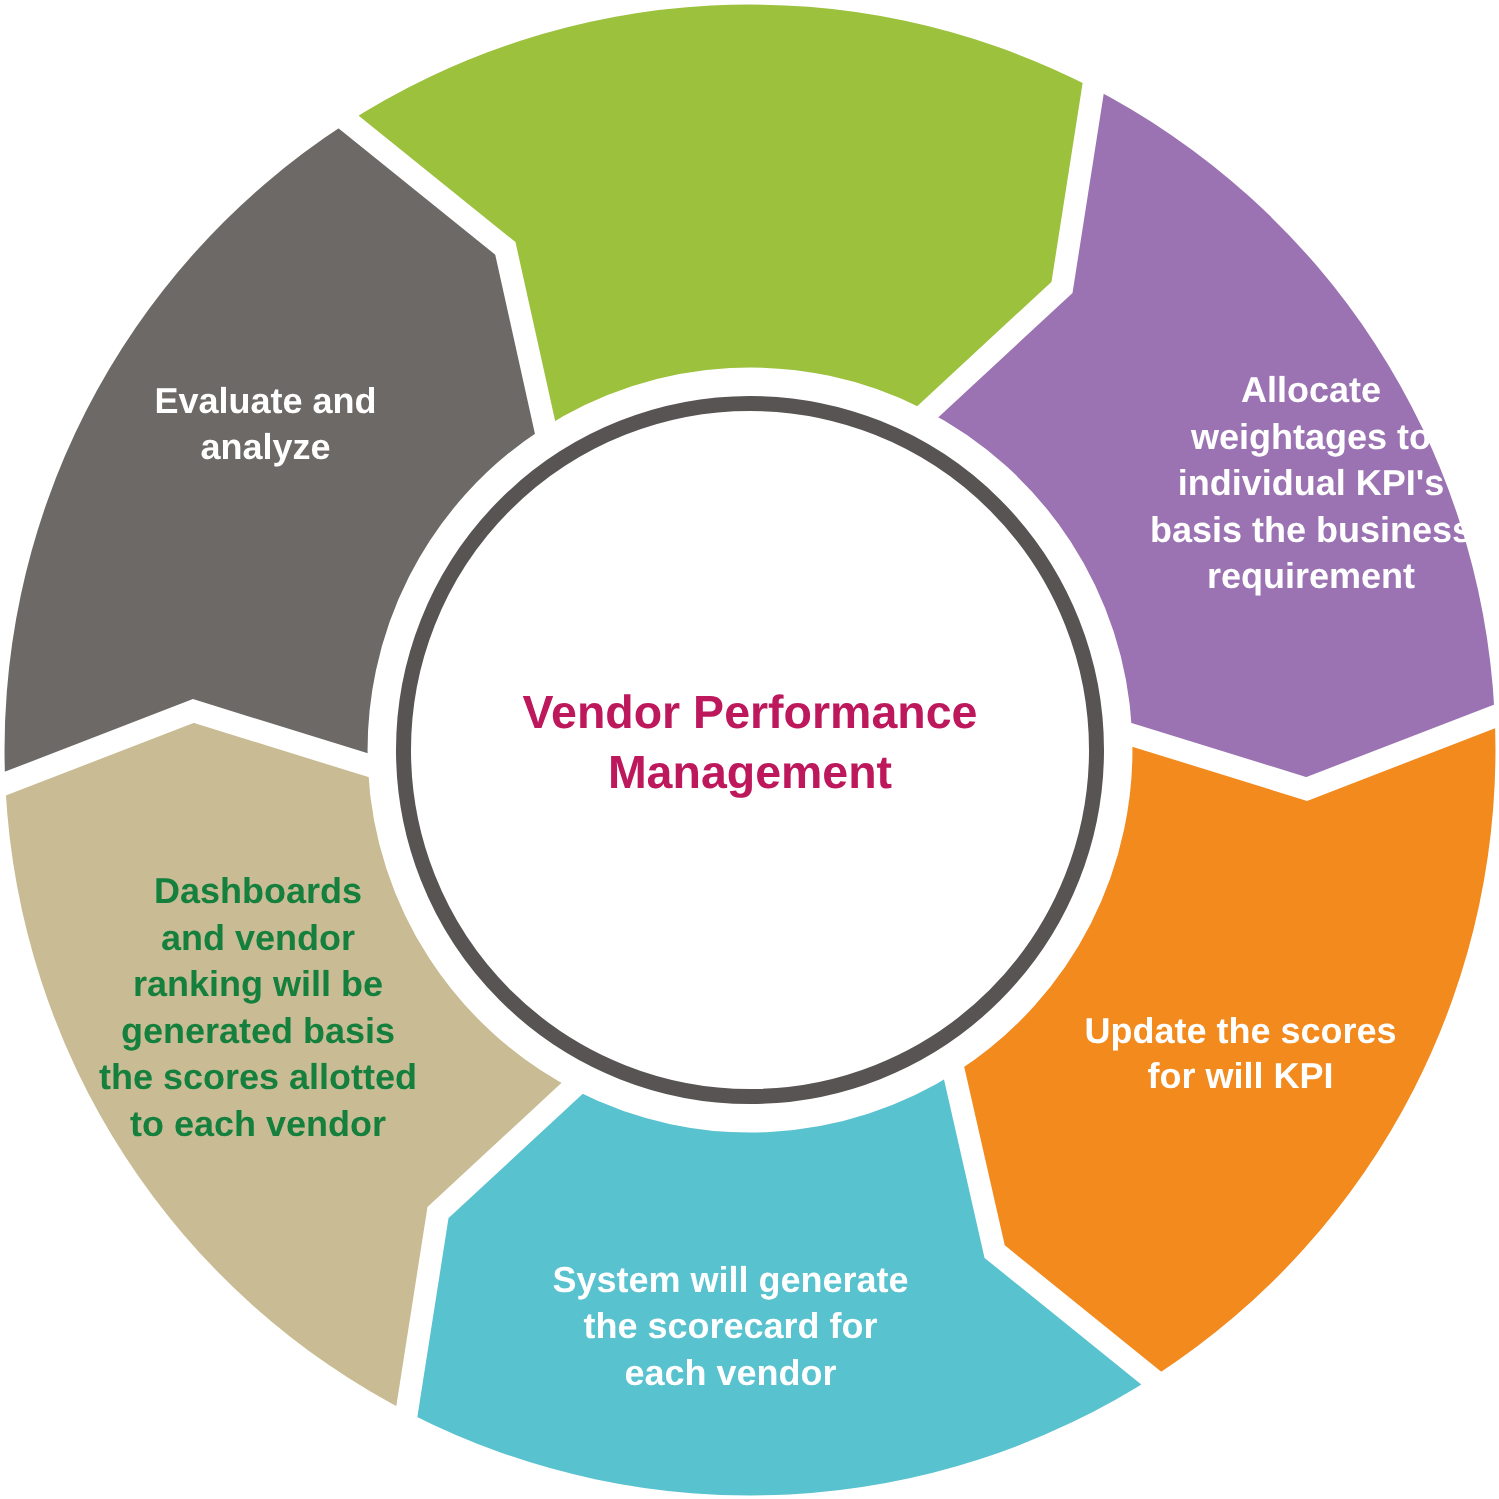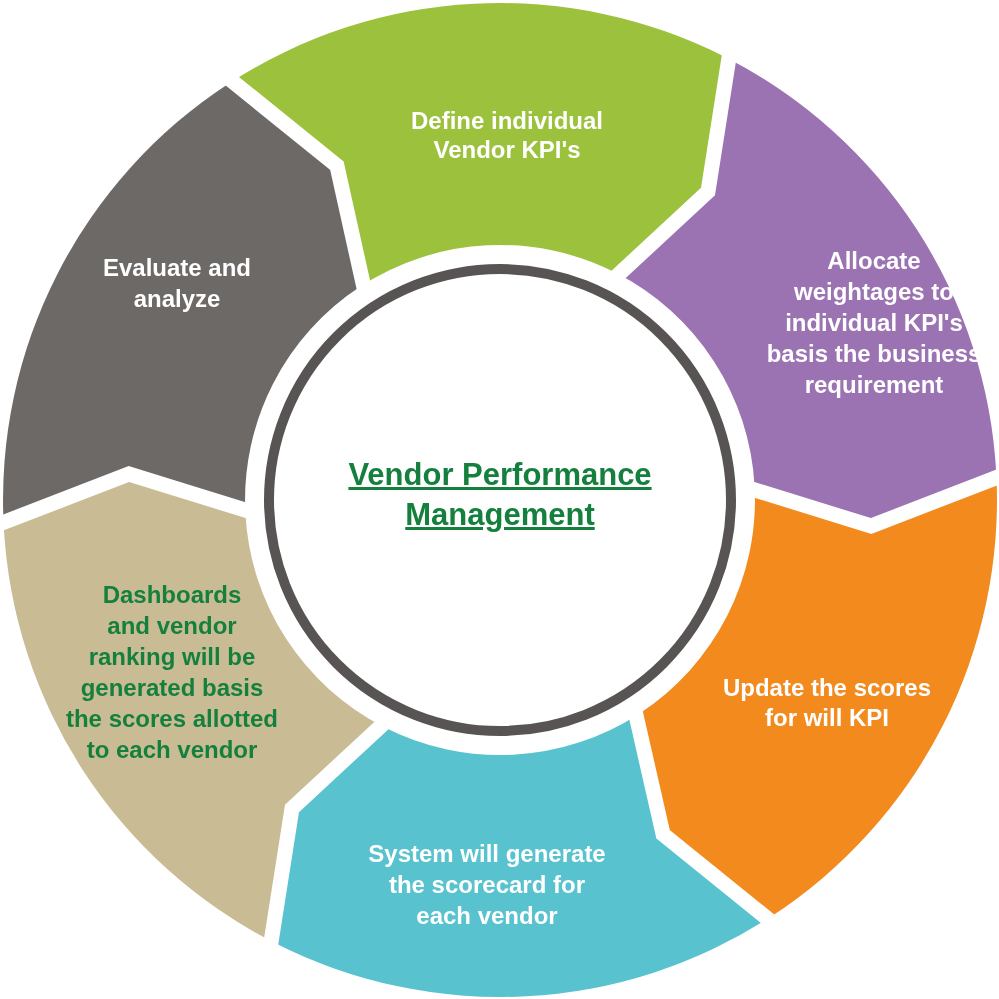--- a/index.html
+++ b/index.html
@@ -71,37 +71,35 @@
       <path class="divider" d="M 1007.3 473.4 L 871.1 526.0 L 745.7 487.1" stroke="#ffffff"></path>
       <path class="divider" d="M 776.7 926.1 L 663.1 834.4 L 634.0 706.3" stroke="#ffffff"></path>
       <path class="divider" d="M 269.4 952.6 L 292.0 808.4 L 388.3 719.2" stroke="#ffffff"></path>
       <path class="divider" d="M -7.3 526.6 L 128.9 474.0 L 254.3 512.9" stroke="#ffffff"></path>
       <path class="divider" d="M 223.3 74.0 L 336.9 165.6 L 365.3 293.7" stroke="#ffffff"></path>
     </g>
 
     <circle class="center-ring" cx="500" cy="500" r="231" fill="#ffffff" stroke="#595454"></circle>
   </svg>
 
-  <div class="seg-label lbl-define" style="color: rgb(255, 255, 255);">Define individual
-Vendor KPI's</div>
   <div class="seg-label lbl-allocate" style="color: rgb(255, 255, 255);">Allocate
 weightages to
 individual KPI's
 basis the business
 requirement</div>
   <div class="seg-label lbl-update" style="color: rgb(255, 255, 255);">Update the scores
 for will KPI</div>
   <div class="seg-label lbl-scorecard" style="color: rgb(255, 255, 255);">System will generate
 the scorecard for
 each vendor</div>
   <div class="seg-label lbl-dashboards" style="color: #15803d;">Dashboards
 and vendor
 ranking will be
 generated basis
 the scores allotted
 to each vendor</div>
   <div class="seg-label lbl-evaluate" style="color: rgb(255, 255, 255);">Evaluate and
 analyze</div>
 
-  <div class="center-label" style="color: #15803d; text-decoration: underline;">Vendor Performance
+  <div class="center-label" style="color: #be185d;">Vendor Performance
 Management</div>
 
 </div>
 
 </body></html>

